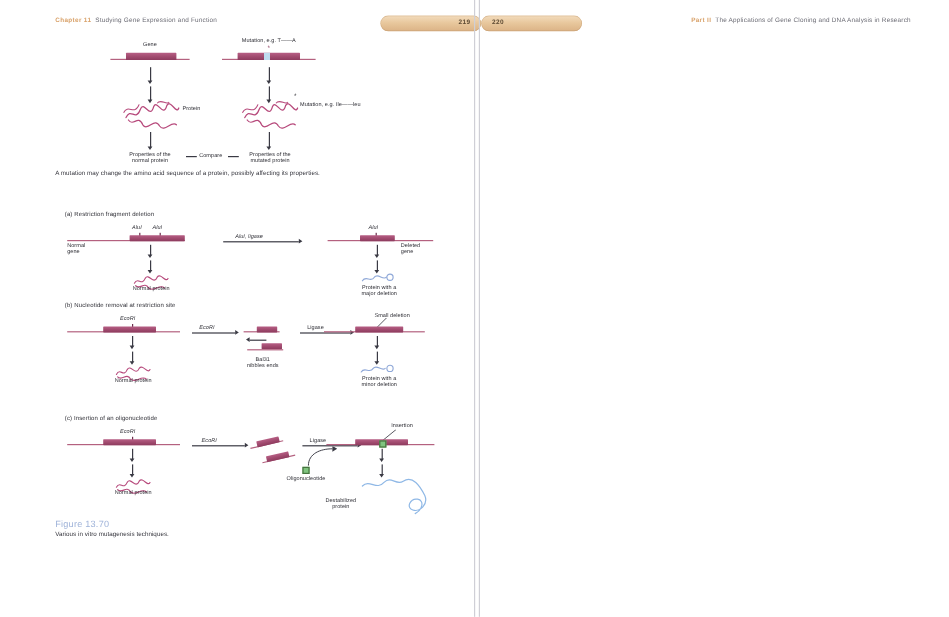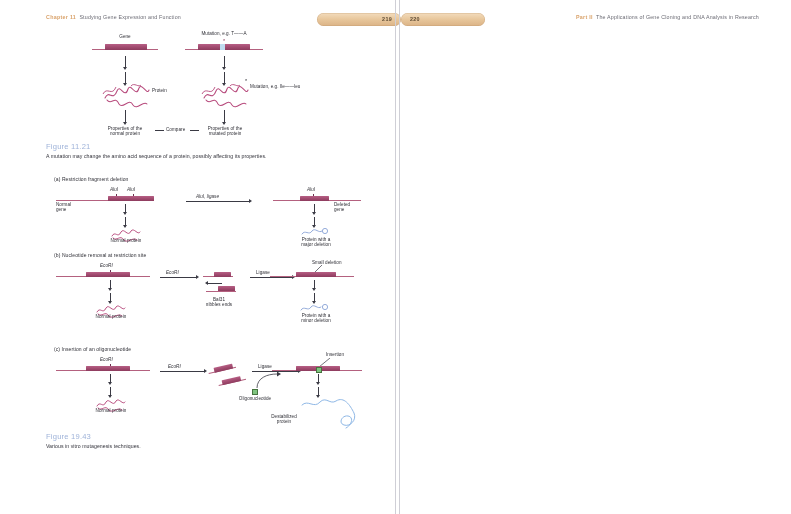--- a/index.html
+++ b/index.html
@@ -265,21 +265,20 @@
       <div class="lbl c" style="left:98px;top:126px;width:54px;">Properties of the</div>
       <div class="lbl c" style="left:98px;top:131px;width:54px;">normal protein</div>
       <div class="plain-line" style="left:155px;top:130px;width:9px;height:0.8px;background:#3a3a44;"></div>
       <div class="lbl" style="left:166px;top:127px;">Compare</div>
       <div class="plain-line" style="left:190px;top:130px;width:9px;height:0.8px;background:#3a3a44;"></div>
       <div class="lbl c" style="left:198px;top:126px;width:54px;">Properties of the</div>
       <div class="lbl c" style="left:198px;top:131px;width:54px;">mutated protein</div>
     </div>
 
     <div class="fig-caption" style="left:46px;top:142px;width:300px;">
-      <div class="fig-num">Figure 11.21</div>
       <div class="fig-text">A mutation may change the amino acid sequence of a protein, possibly affecting its properties.</div>
     </div>
 
     <div class="fig" style="left:0;top:176px;width:395px;height:68px;">
       <div class="panel-title" style="left:54px;top:0px;">(a)  Restriction fragment deletion</div>
 
       <div class="lbl ital" style="left:110px;top:11px;">AluI</div>
       <div class="lbl ital" style="left:127px;top:11px;">AluI</div>
       <div class="tick" style="left:116px;top:18px;"></div>
       <div class="tick" style="left:133px;top:18px;"></div>
@@ -411,21 +410,21 @@
 
       <svg width="58" height="36" style="position:absolute;left:300px;top:49px;">
         <path d="M2 10 C8 4,14 14,20 7 C26 1,30 10,36 6 C44 1,50 10,54 18 C57 25,50 32,44 30
                  C38 28,42 20,48 21 C54 22,52 30,46 33" stroke="#8fb8e6" stroke-width="1" fill="none" stroke-linecap="round"></path>
       </svg>
       <div class="lbl c" style="left:254px;top:68px;width:60px;">Destabilized</div>
       <div class="lbl c" style="left:254px;top:73px;width:60px;">protein</div>
     </div>
 
     <div class="fig-caption" style="left:46px;top:432px;width:300px;">
-      <div class="fig-num">Figure 19.43</div>
+      <div class="fig-num">Figure 13.70</div>
       <div class="fig-text">Various in vitro mutagenesis techniques.</div>
     </div>
 
   </div>
 
   <div class="right-page">
     
   </div>
 
 </div>

